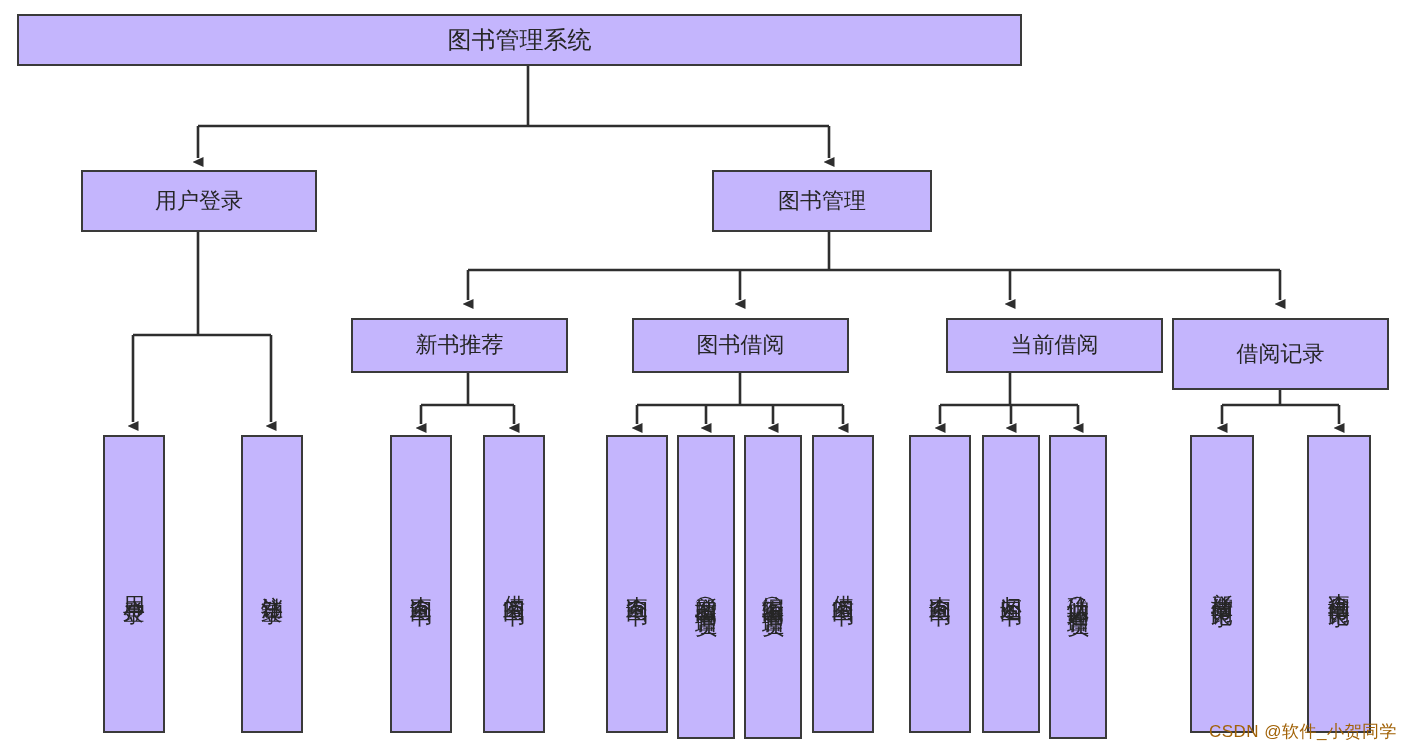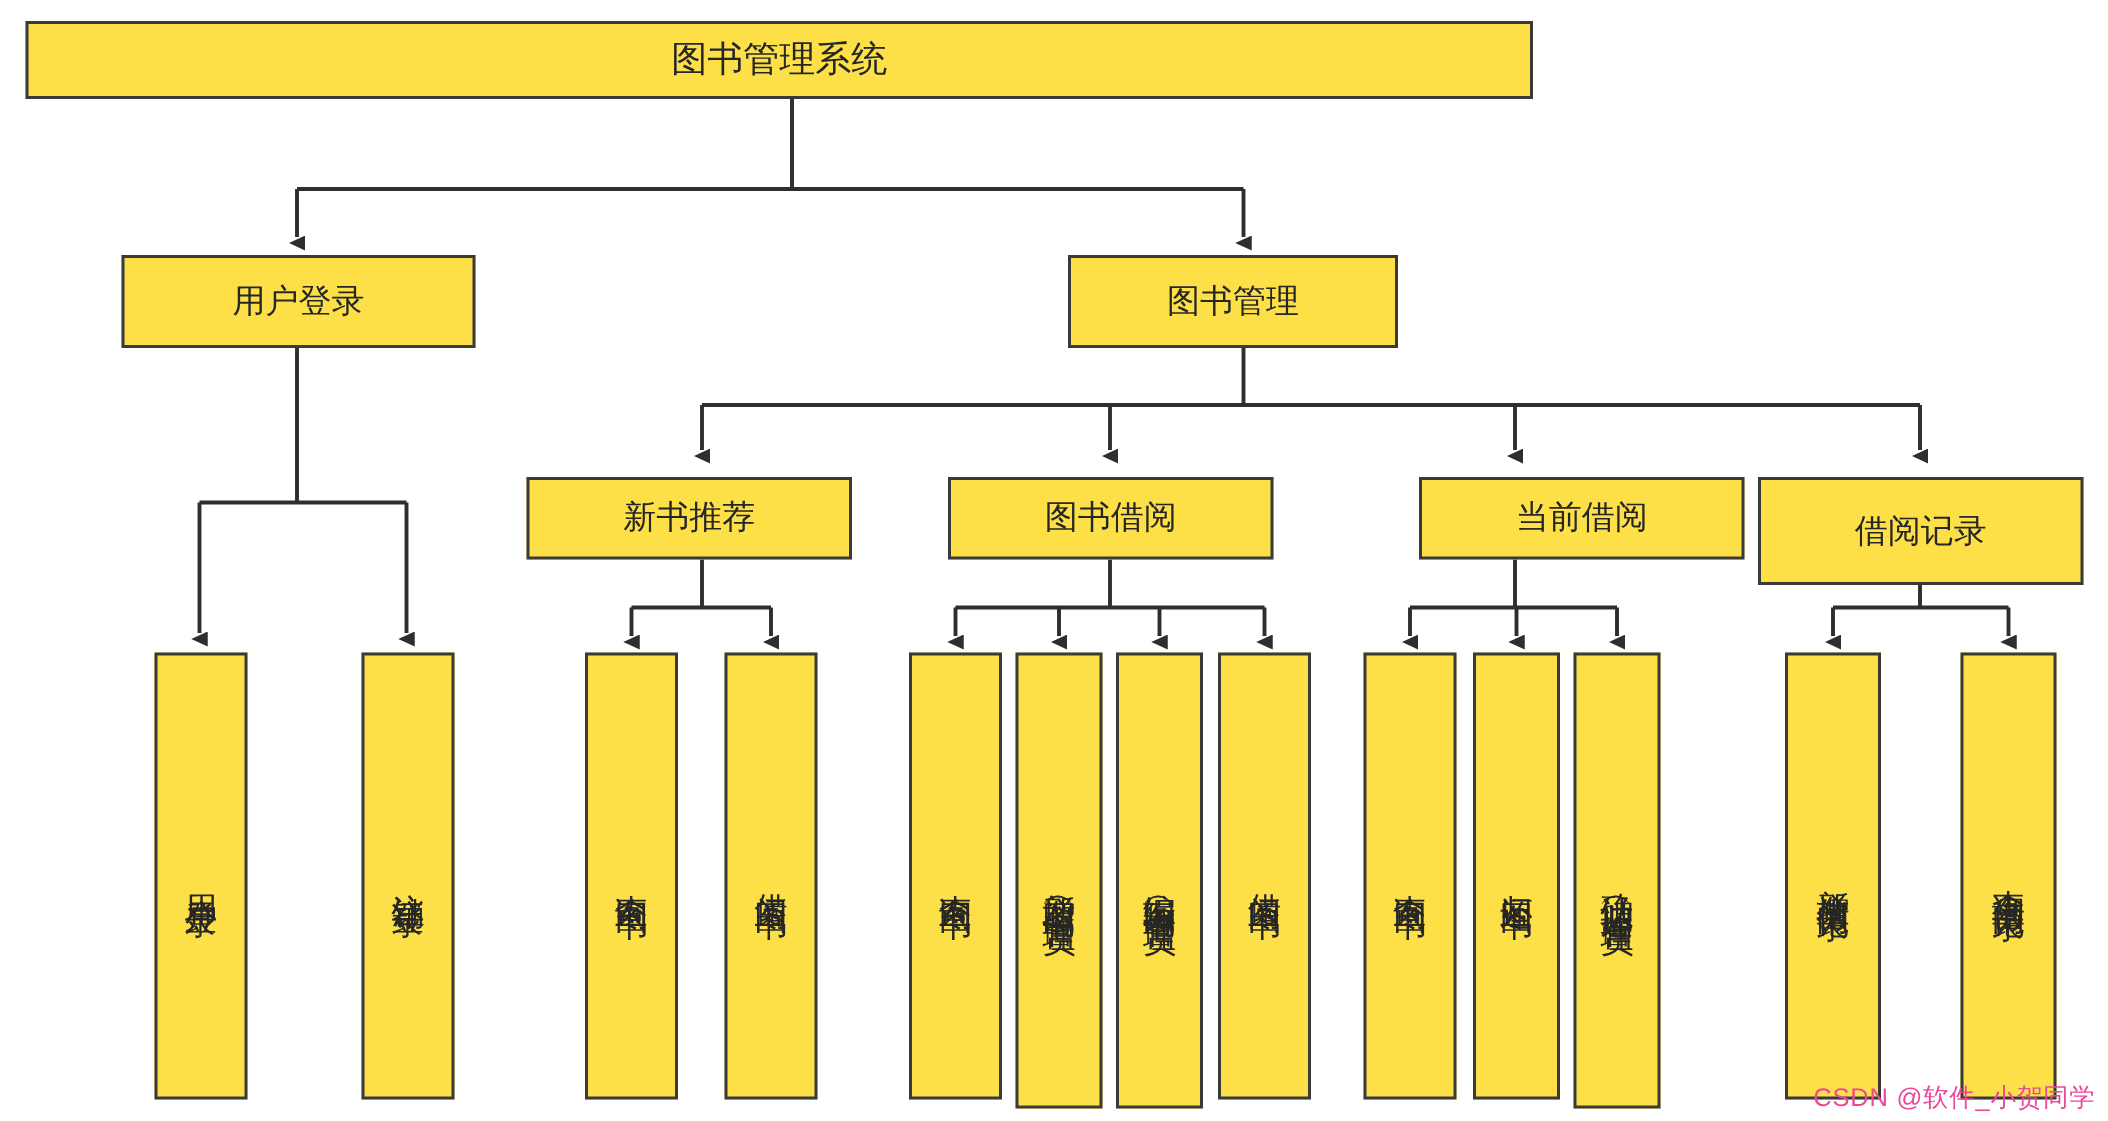--- a/index.html
+++ b/index.html
@@ -19,21 +19,21 @@
   #wires{
     position:absolute;
     left:0; top:0;
     width:1405px; height:747px;
     pointer-events:none;
   }
   
   .node{
     position:absolute;
     box-sizing:border-box;
-    background:#fde047;
+    background:#c4b5fd;
     border:2px solid #3a3a3a;
     display:flex;
     align-items:center;
     justify-content:center;
     z-index:2;
   }
   .node .label{
     color:#262626;
     line-height:1.12;
     text-align:center;
@@ -63,21 +63,21 @@
   .node.leaf.tall .label{
     align-items:flex-start;
     padding-top:4px;
   }
   
   #watermark{
     position:absolute;
     right:8px;
     bottom:4px;
     font-size:17px;
-    color:#ec4899;
+    color:#a16207;
     letter-spacing:.5px;
     z-index:5;
     white-space:nowrap;
   }
 </style>
 </head>
 <body>
 
 <div id="canvas">
 

